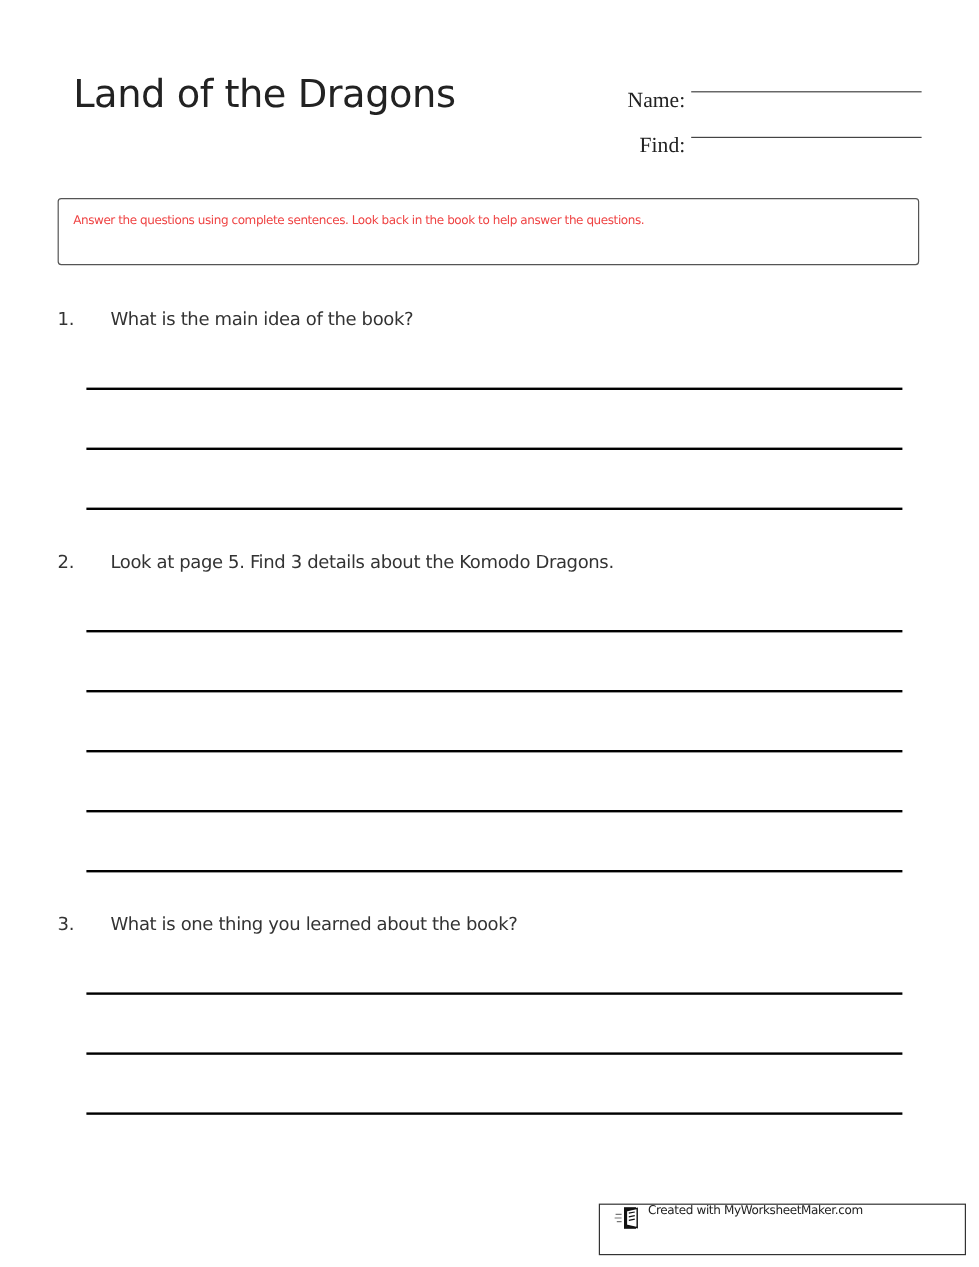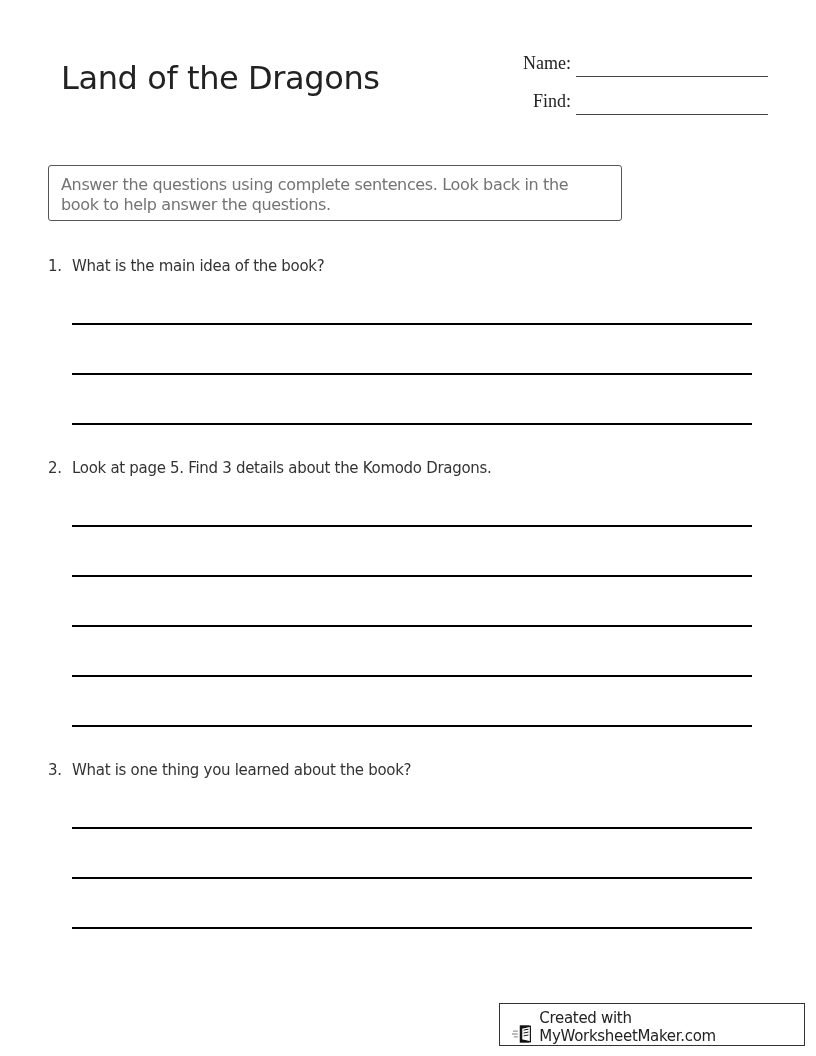--- a/index.html
+++ b/index.html
@@ -1,26 +1,26 @@
 <!DOCTYPE html>
 <html><head>
   <meta charset="utf-8">
   <style>
     html, body { margin: 0; padding: 0; background: #ffffff; }
     body { width: 816px; height: 1056px; position: relative; overflow: hidden; color: #222222; font-family: "DejaVu Sans", sans-serif; }
     .title { position: absolute; left: 48px; top: 46px; font-size: 32px; font-weight: normal; color: #222222; letter-spacing: -0.4px; margin: 13px; font-family: "DejaVu Sans", sans-serif; }
-    .field { position: absolute; font-family: "Liberation Serif", serif; font-size: 18px; color: #222; }
+    .field { position: absolute; font-family: "Liberation Serif", serif; font-size: 18px; color: #222; margin-top: 20px; }
     .field .lbl { position: absolute; right: 0; white-space: nowrap; }
     .field-line { position: absolute; height: 0; border-top: 1.5px solid #444; width: 192px; left: 576px; }
-    .instructions { position: absolute; left: 48px; top: 165px; width: 574px; height: 56px; border: 1px solid #555; border-radius: 3px; box-sizing: border-box; padding: 9px 12px; font-size: 16px; line-height: 20px; color: #737373; font-family: "DejaVu Sans", sans-serif; letter-spacing: -0.35px; }
+    .instructions { position: absolute; left: 48px; top: 165px; width: 718px; height: 56px; border: 1px solid #555; border-radius: 3px; box-sizing: border-box; padding: 9px 12px; font-size: 10px; line-height: 20px; color: #ef4444; font-family: "DejaVu Sans", sans-serif; letter-spacing: -0.35px; }
     .question { position: absolute; left: 48px; font-size: 15px; color: #333; font-family: "DejaVu Sans", sans-serif; letter-spacing: -0.3px; }
     .question .num { position: absolute; left: 0; }
-    .question .text { position: absolute; left: 24px; white-space: nowrap; }
+    .question .text { position: absolute; left: 44px; white-space: nowrap; }
     .answer-line { position: absolute; left: 72px; width: 680px; height: 2px; background: #000; }
-    .footer { position: absolute; left: 499px; top: 1003px; width: 306px; height: 43px; border: 1px solid #333; box-sizing: border-box; display: flex; align-items: flex-end; padding-left: 12px; font-size: 15px; color: #222; font-family: "DejaVu Sans", sans-serif; letter-spacing: -0.3px; }
+    .footer { position: absolute; left: 499px; top: 1003px; width: 306px; height: 43px; border: 1px solid #333; box-sizing: border-box; display: flex; align-items: flex-start; padding-left: 12px; font-size: 10px; color: #222; font-family: "DejaVu Sans", sans-serif; letter-spacing: -0.3px; }
     .footer .logo { width: 22px; height: 22px; margin-right: 6px; }
   </style>
 </head>
 <body>
 
 <h1 class="title">Land of the Dragons</h1>
 
 <div class="field" style="left:500px; top:53px; width:71px; height:22px;">
   <span class="lbl">Name:</span>
 </div>

